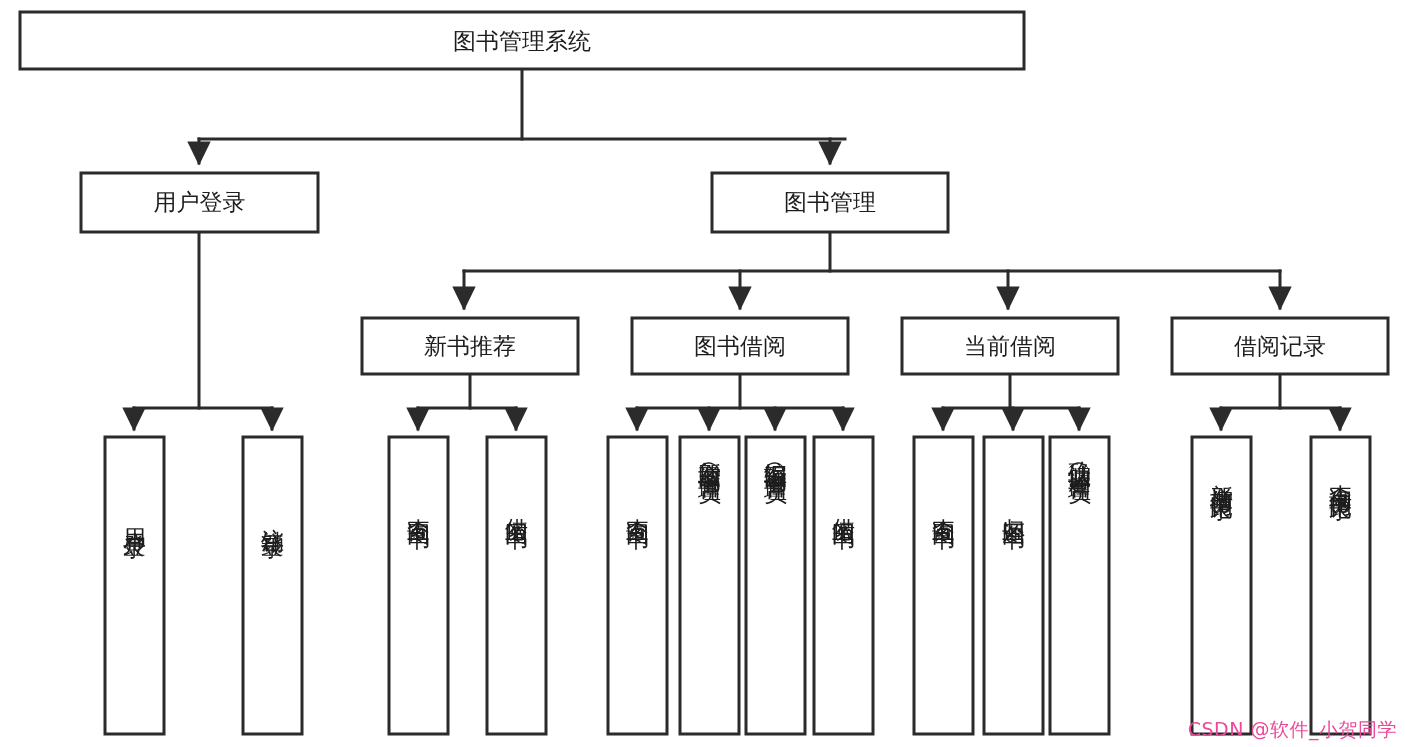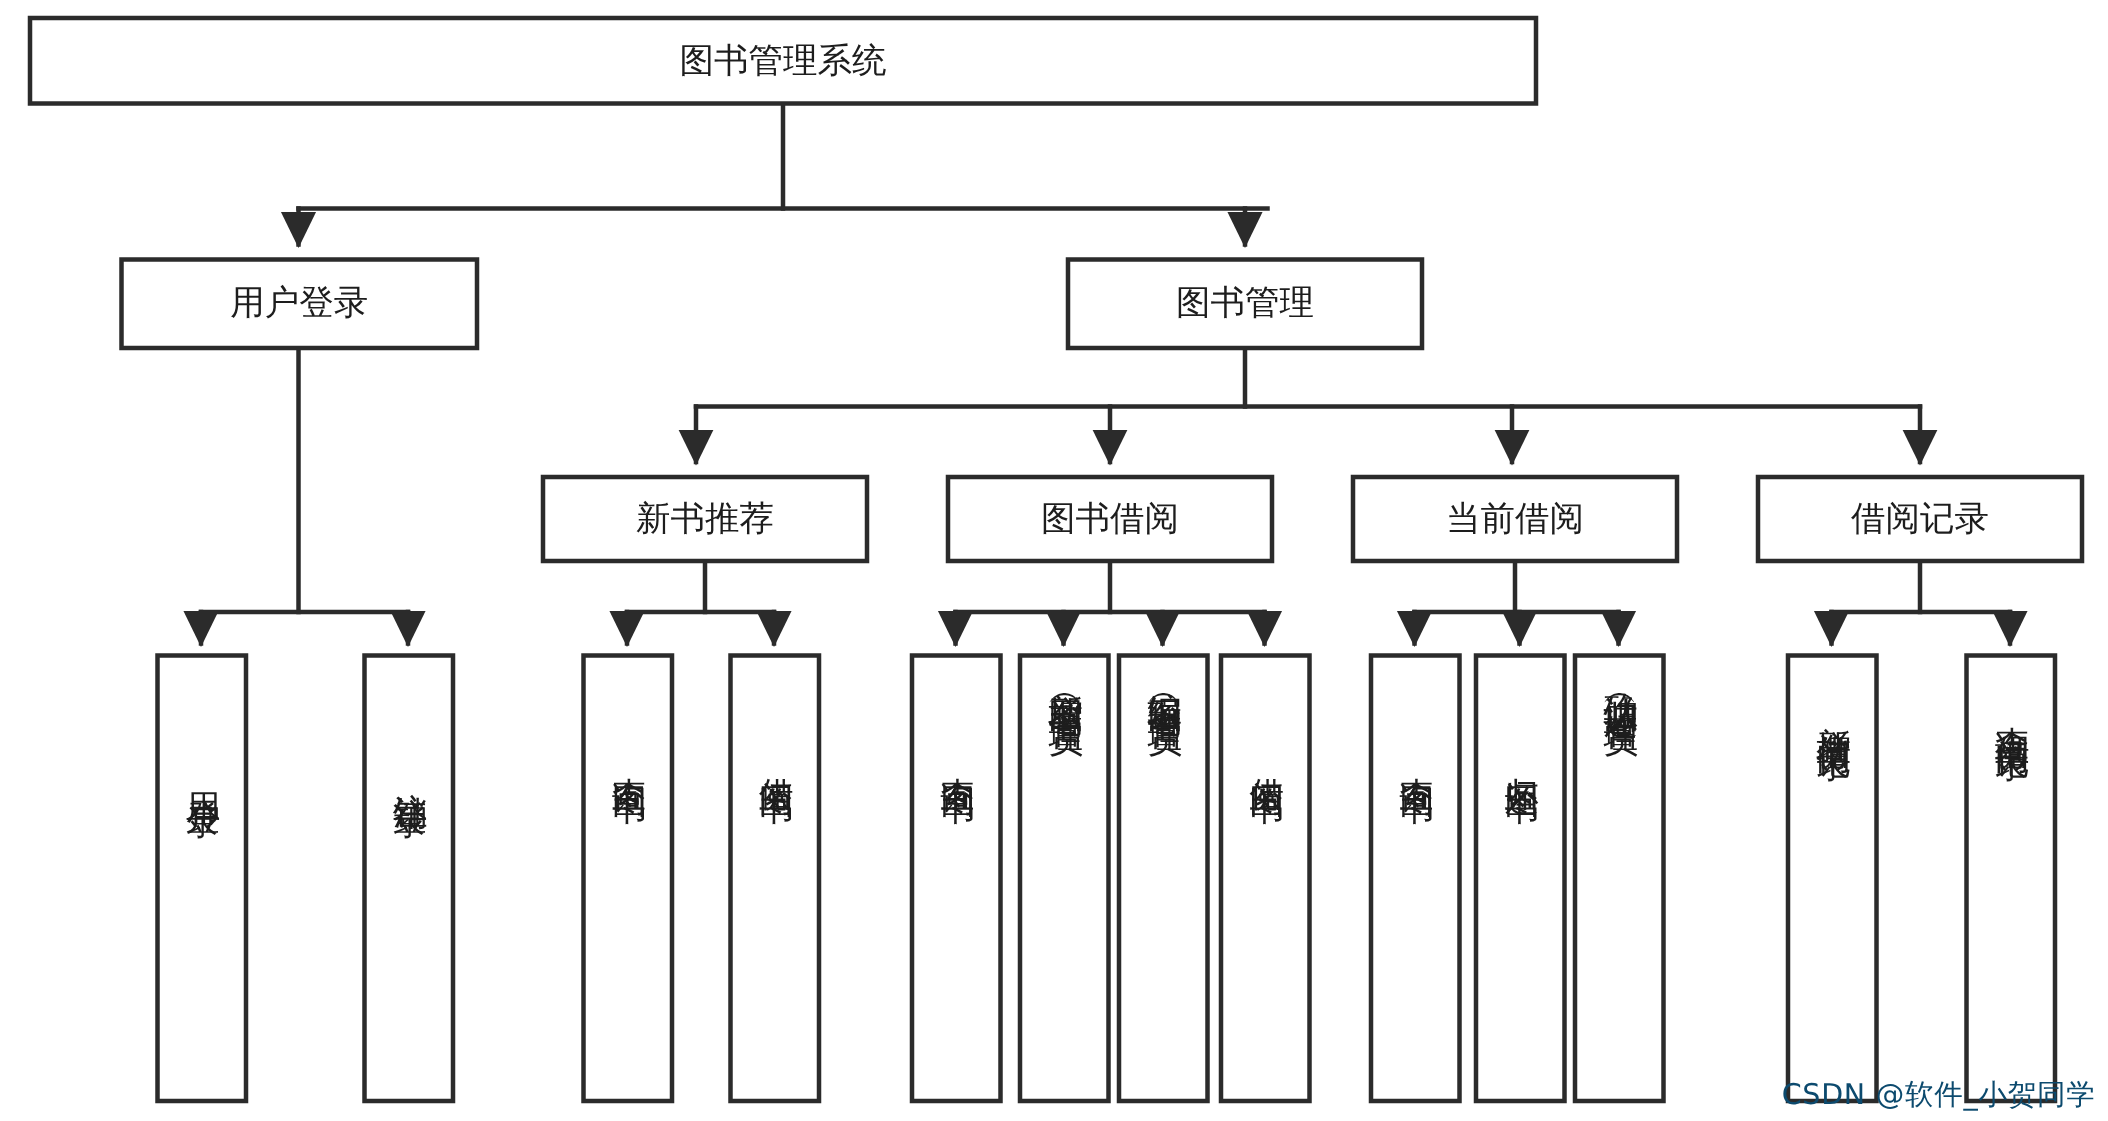--- a/index.html
+++ b/index.html
@@ -60,21 +60,21 @@
     letter-spacing: 3px;
     color: #1d1d1d;
     white-space: nowrap;
   }
   .watermark {
     position: absolute;
     right: 8px;
     bottom: 4px;
     font-family: "DejaVu Sans", "Liberation Sans", sans-serif;
     font-size: 19px;
-    color: #0c4a6e;
+    color: #ec4899;
     white-space: nowrap;
     letter-spacing: 0.5px;
   }
 </style>
 </head>
 <body>
 
 <div id="diagram-root">
 
   <svg class="flow" viewBox="0 0 1405 747">

